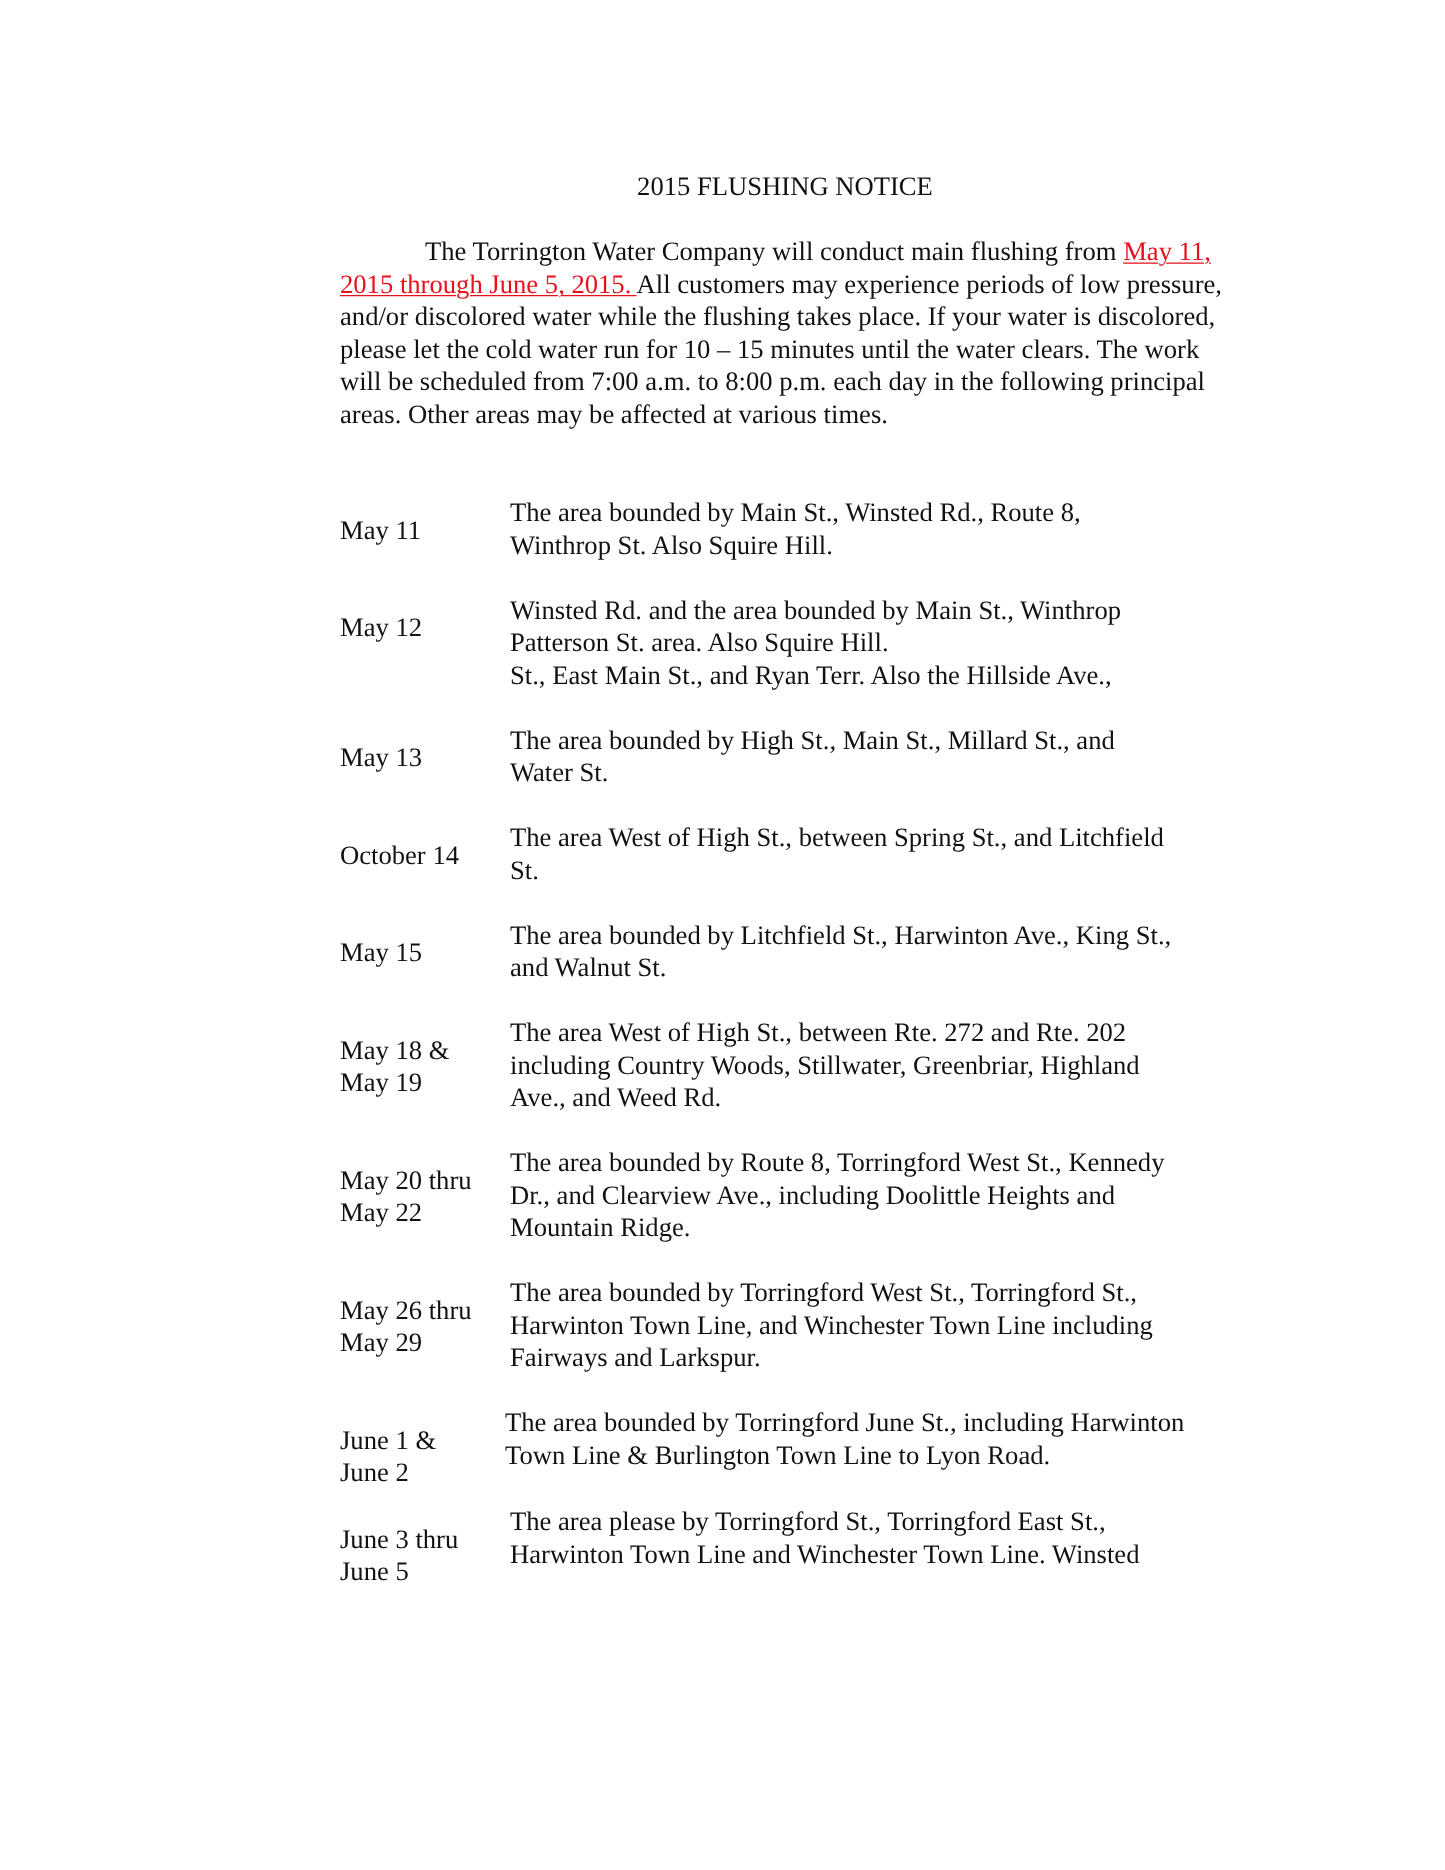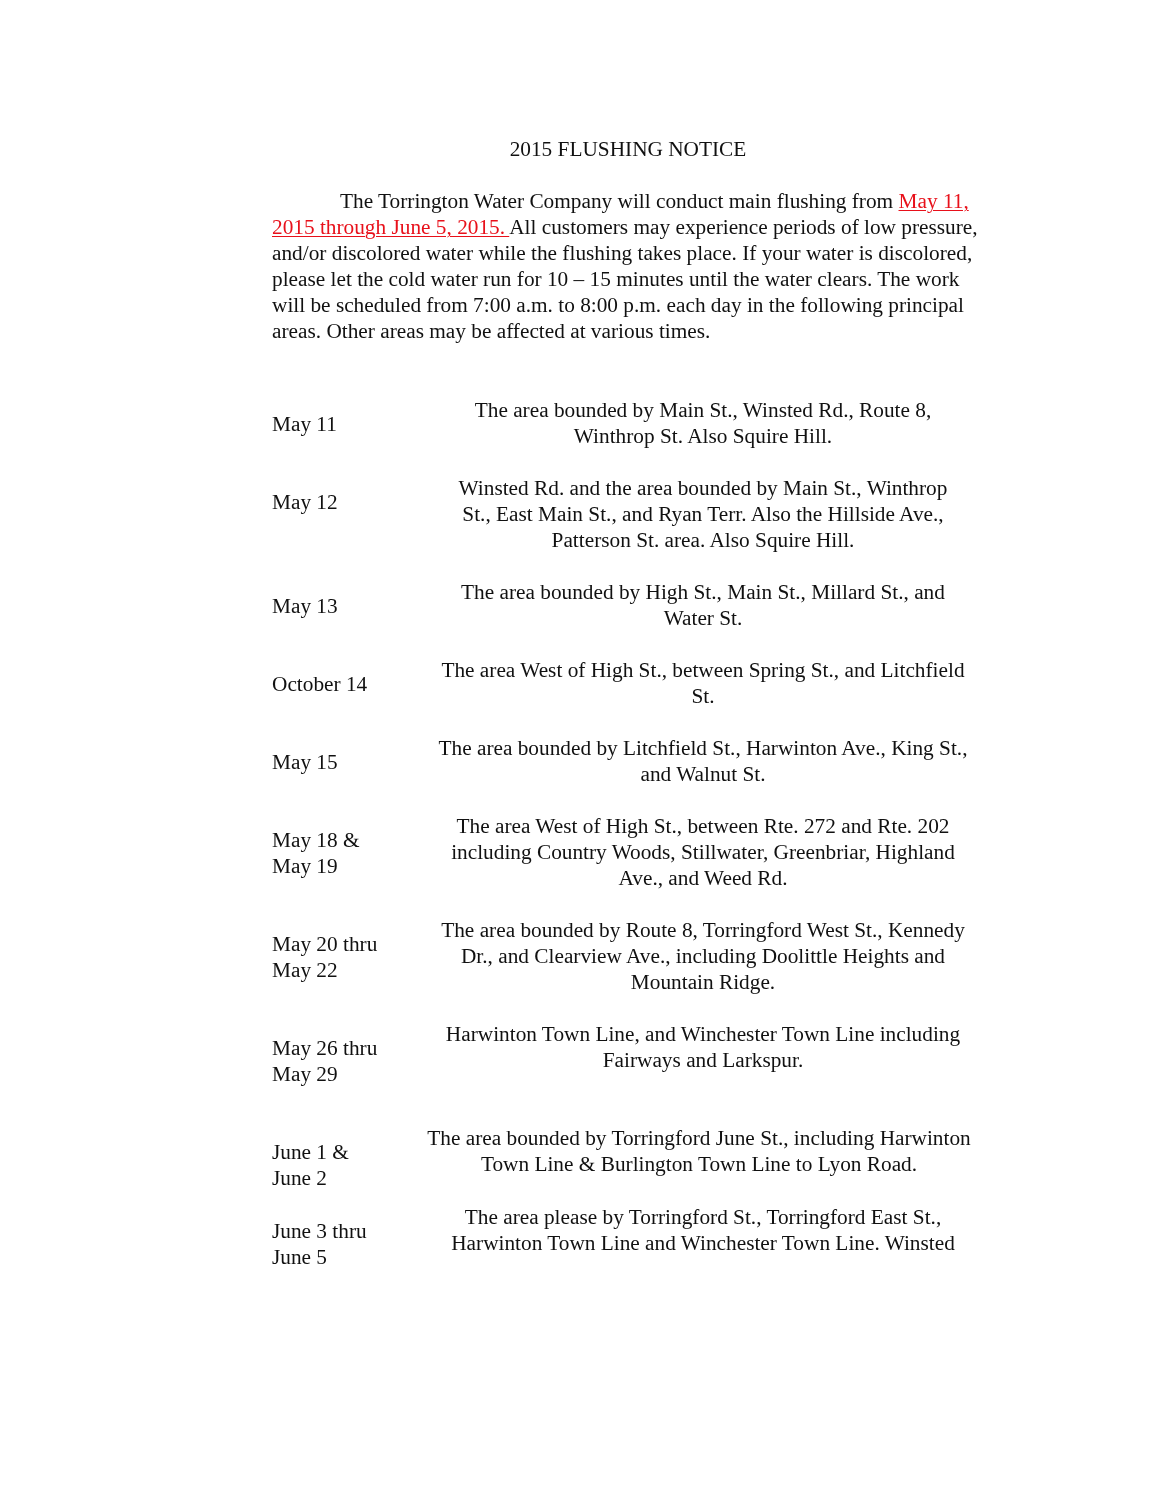--- a/index.html
+++ b/index.html
@@ -18,21 +18,21 @@
     position: absolute; top: 188px; left: 272px; width: 720px;
     line-height: 26px; text-indent: 68px;
     word-spacing: 0px;
   }
   .intro .red { color: #e8101a; text-decoration: underline; text-decoration-thickness: 1px; text-underline-offset: 2px; }
   .schedule { position: absolute; left: 272px; top: 397px; width: 730px; }
   .entry { position: absolute; left: 0; width: 730px; line-height: 26px; }
   .entry .date { position: absolute; left: 0; top: 0; width: 136px; margin-top: 14px; }
   .entry .date div { white-space: nowrap; }
   .entry .desc { position: absolute; left: 136px; top: 0; width: 590px; }
-  .entry .desc div { white-space: nowrap; text-align: center; }
+  .entry .desc div { white-space: nowrap; }
 </style>
 </head>
 <body>
 
 <div class="page">
   <div class="title">2015 FLUSHING NOTICE</div>
 
   <div class="intro"><span>The Torrington Water Company will conduct main flushing from </span><span class="red">May 11, 2015 through June 5, 2015. </span><span> All customers may experience periods of low pressure, and/or discolored water while the flushing takes place.   If your water is discolored, please let the cold water run for 10 – 15 minutes until the water clears.  The work will be scheduled from 7:00 a.m. to 8:00 p.m. each day in the following principal areas.  Other areas may be affected at various times.</span></div>
 
   <div class="schedule">
@@ -45,22 +45,22 @@
         <div>Winthrop St.  Also Squire Hill.</div>
       </div>
     </div>
 
     <div class="entry" style="top:78px">
       <div class="date">
         <div>May 12</div>
       </div>
       <div class="desc">
         <div>Winsted Rd. and the area bounded by Main St., Winthrop</div>
+        <div>Patterson St. area.  Also Squire Hill.</div>
         <div>St., East Main St., and Ryan Terr.  Also the Hillside Ave.,</div>
-        <div>Patterson St. area.  Also Squire Hill.</div>
       </div>
     </div>
 
     <div class="entry" style="top:182px">
       <div class="date">
         <div>May 13</div>
       </div>
       <div class="desc">
         <div>The area bounded by High St., Main St., Millard St., and</div>
         <div>Water St.</div>
@@ -110,20 +110,21 @@
         <div>Mountain Ridge.</div>
       </div>
     </div>
 
     <div class="entry" style="top:624px">
       <div class="date">
         <div>May 26 thru</div>
         <div>May 29</div>
       </div>
       <div class="desc">
+        <div>The area bounded by Torringford West St., Torringford St.,</div>
         <div>Harwinton Town Line, and Winchester Town Line including</div>
         <div>Fairways and Larkspur.</div>
       </div>
     </div>
 
     <div class="entry" style="top:728px">
       <div class="date">
         <div>June 1 &amp;</div>
         <div>June 2</div>
       </div>

